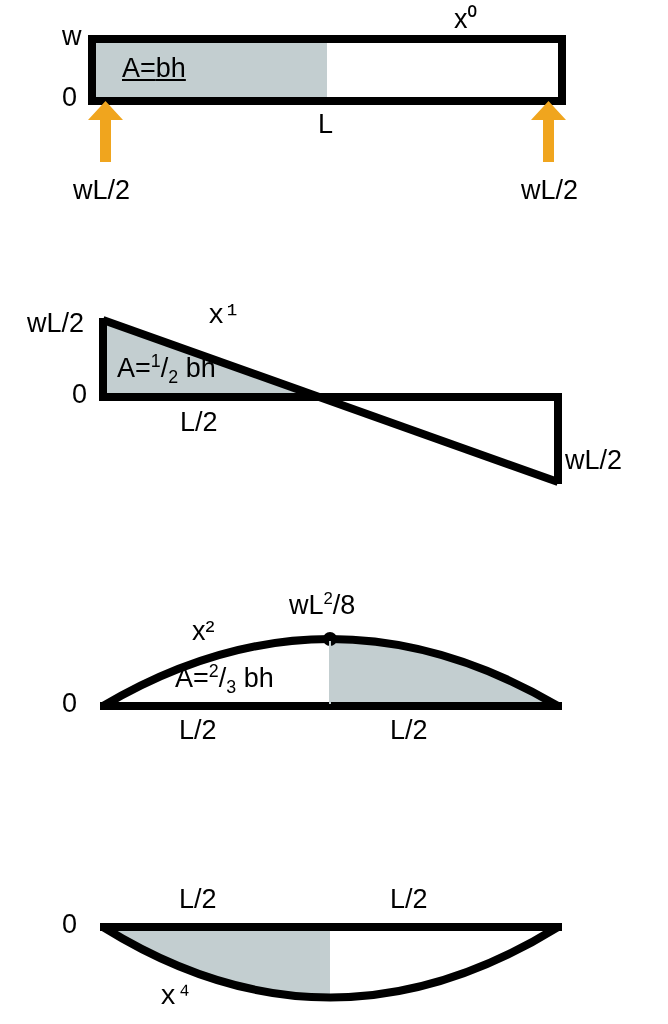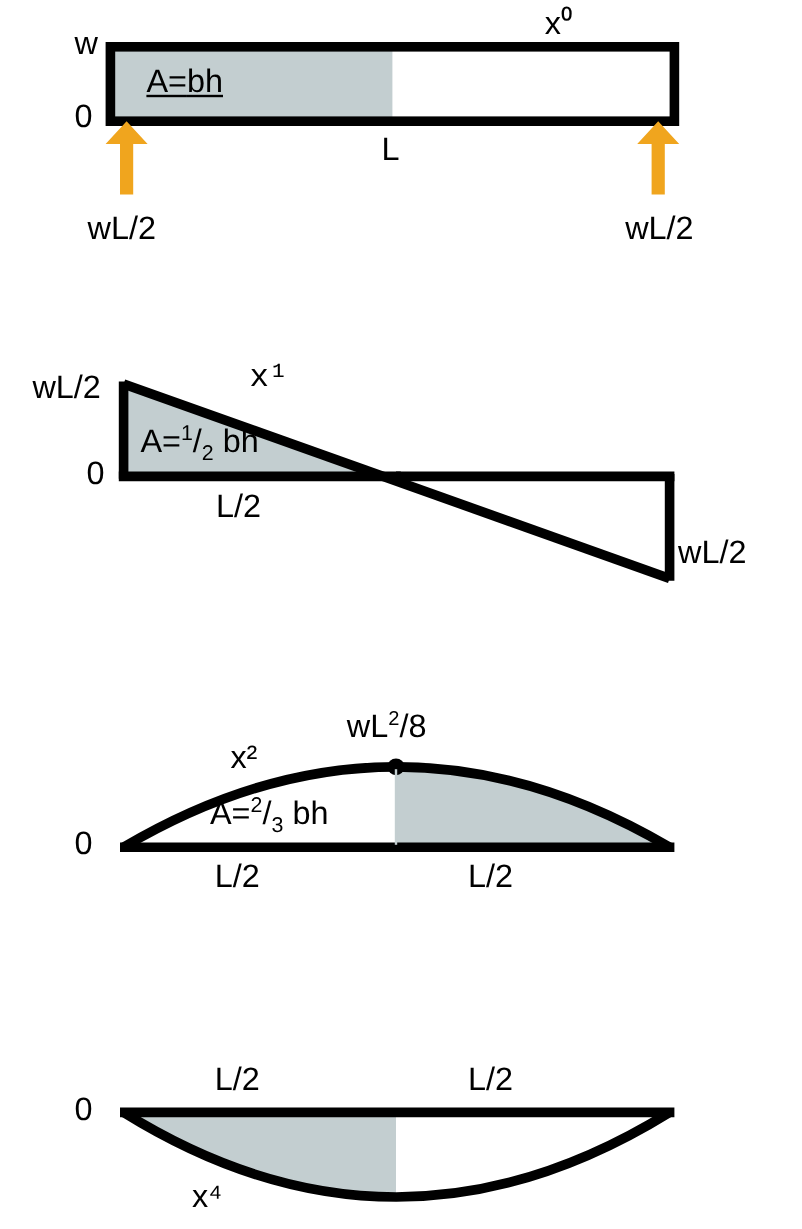--- a/index.html
+++ b/index.html
@@ -159,17 +159,17 @@
   <div class="lbl lbl-lg" style="left:179px; top:717px;">L/2</div>
 
   <div class="lbl lbl-lg" style="left:390px; top:717px;">L/2</div>
 
   <div class="lbl lbl-lg" style="left:62px; top:911px;">0</div>
 
   <div class="lbl lbl-lg" style="left:179px; top:886px;">L/2</div>
 
   <div class="lbl lbl-lg" style="left:390px; top:886px;">L/2</div>
 
-  <div class="lbl lbl-lg" style="left:160px; top:984px;">
+  <div class="lbl lbl-lg" style="left:160px; top:984px;font-family:Liberation Mono, monospace;">
     <span>x⁴</span>
   </div>
 
 </div>
 
 </body></html>

